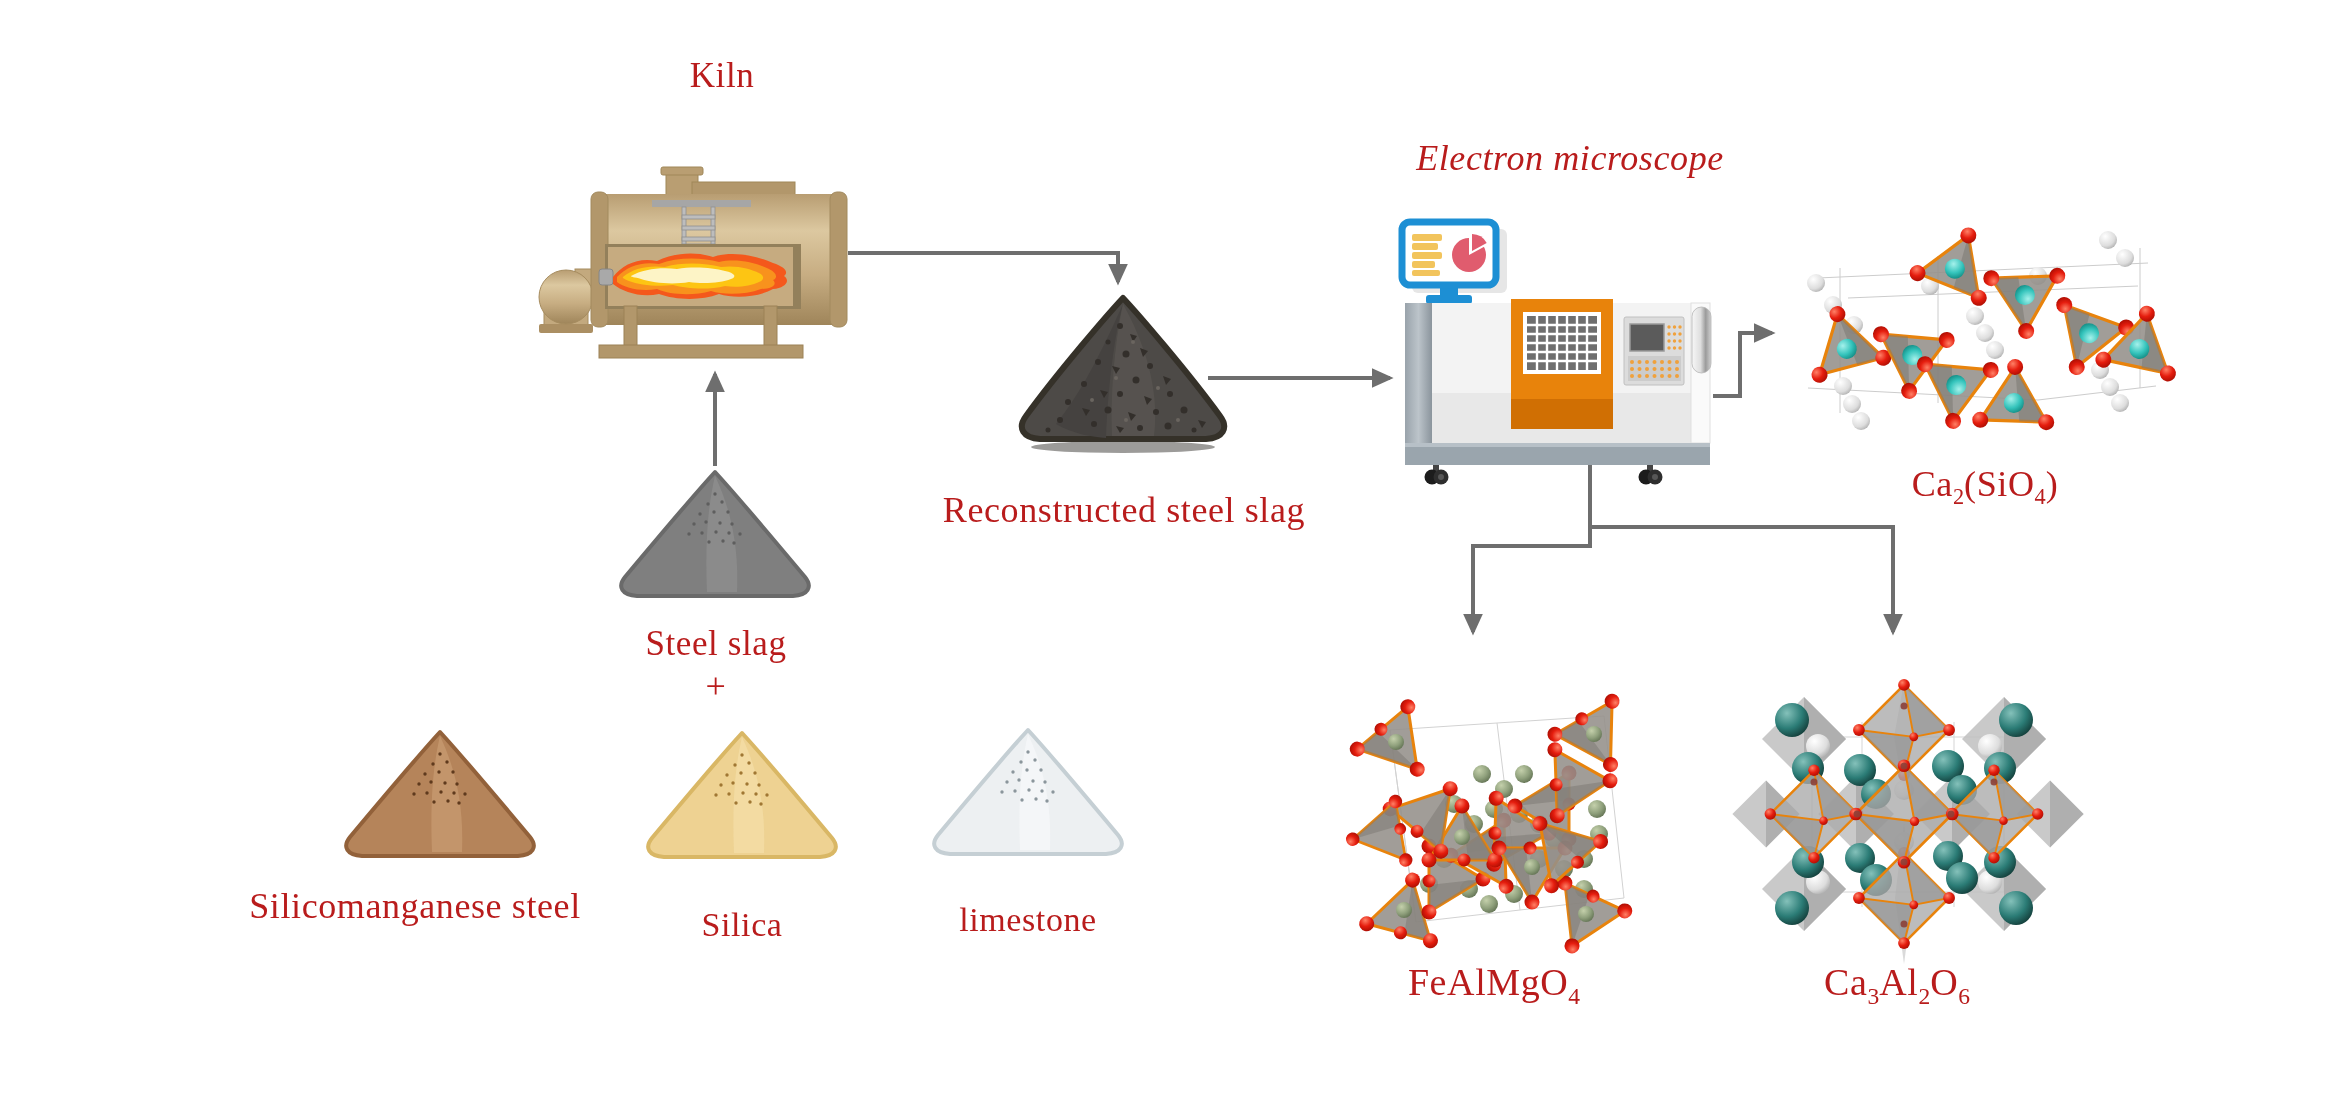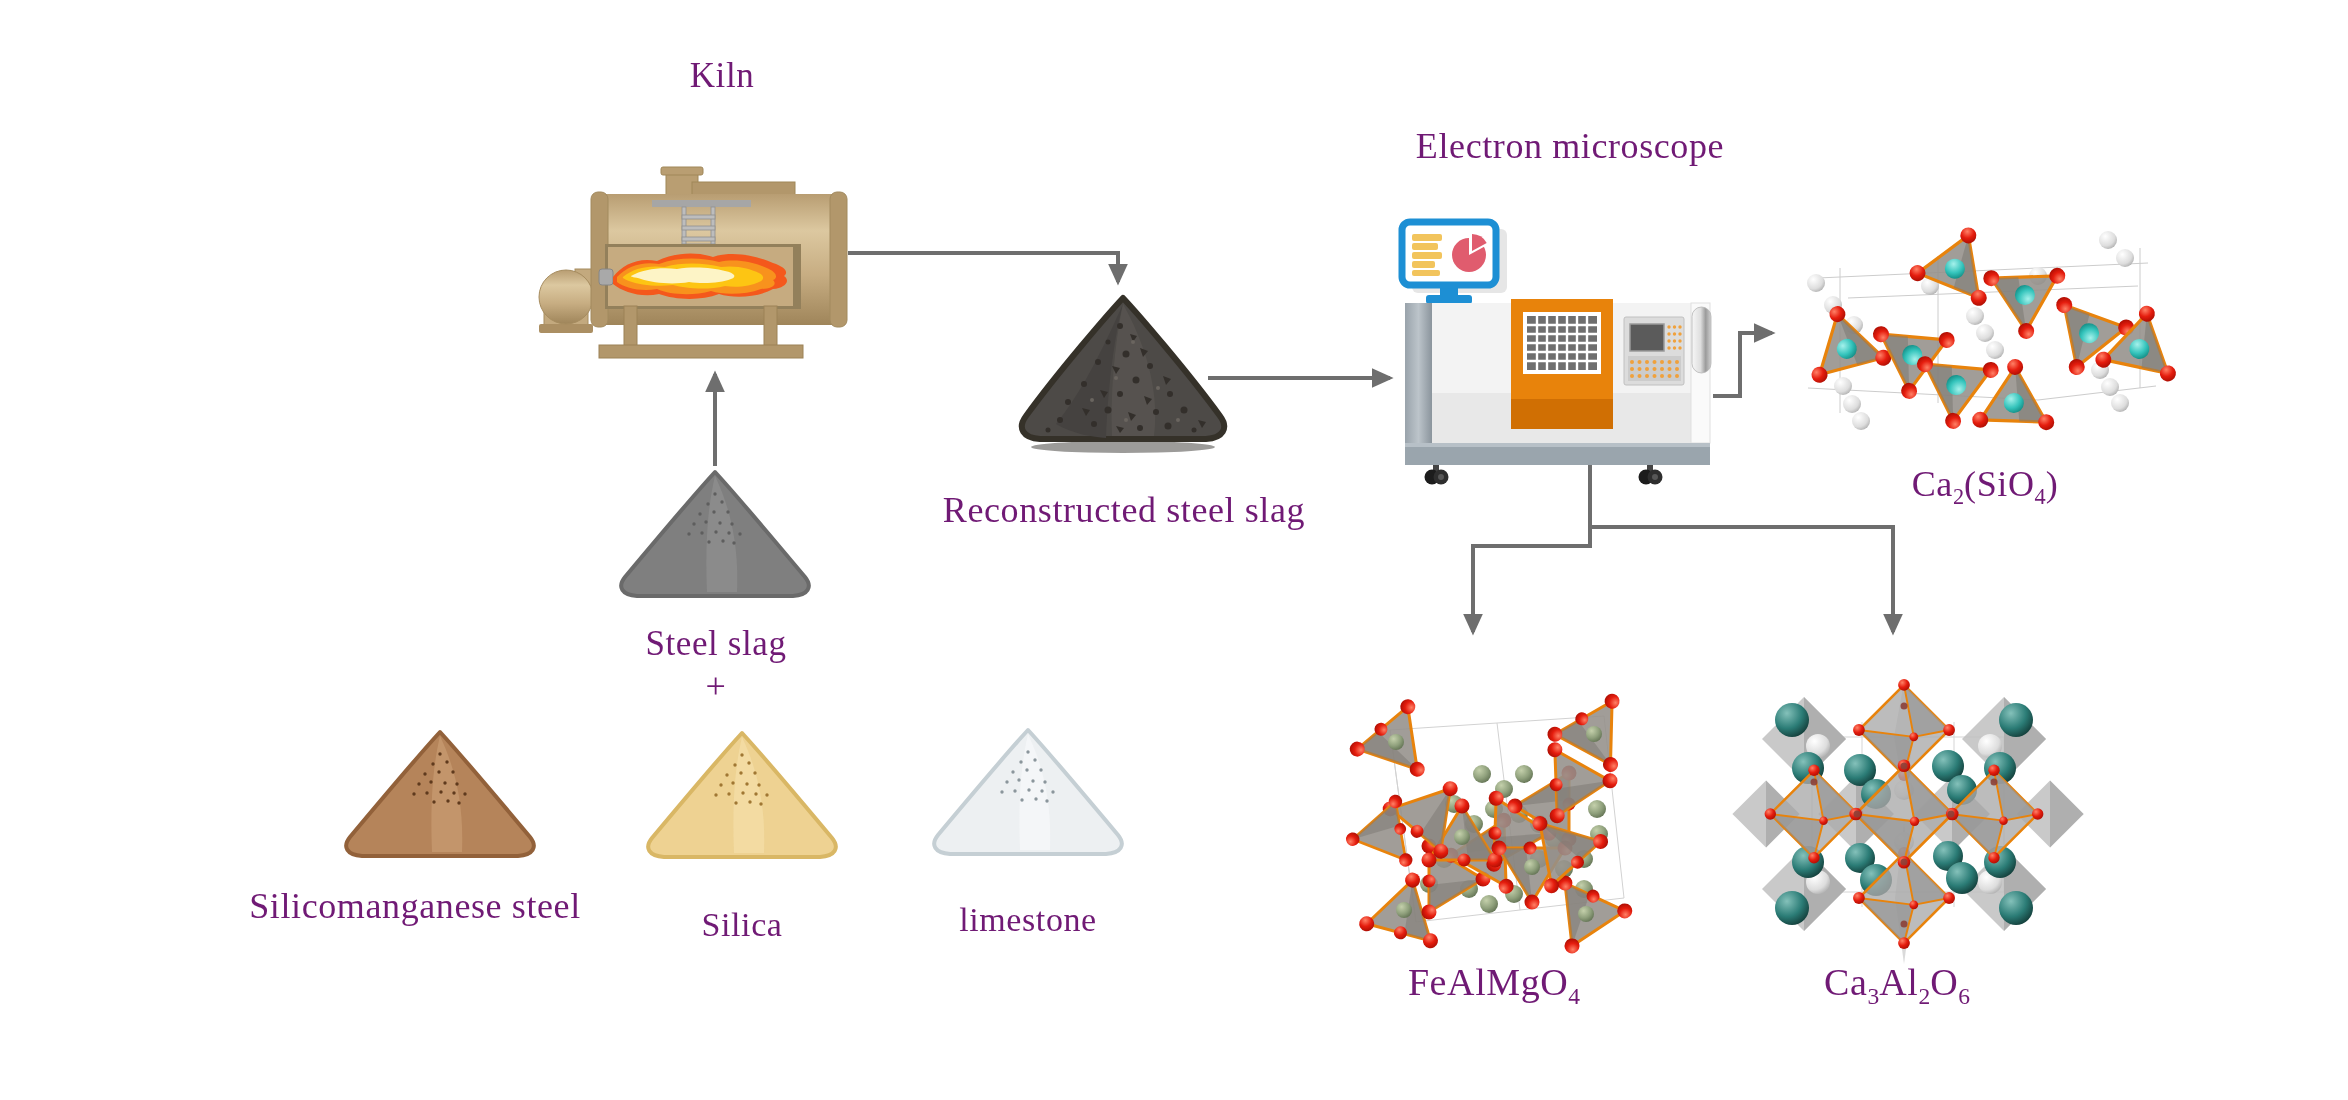--- a/index.html
+++ b/index.html
@@ -1,19 +1,19 @@
 <!DOCTYPE html>
 <html><head>
 <meta charset="utf-8">
 <style>
   html,body{margin:0;padding:0;background:#ffffff;}
   .canvas{position:relative;width:2348px;height:1100px;background:#ffffff;overflow:hidden;
           font-family:"Liberation Serif","DejaVu Serif",serif;}
   .abs{position:absolute;}
-  .lbl{position:absolute;color:#701a75;white-space:nowrap;letter-spacing:.6px;line-height:1;
+  .lbl{position:absolute;color:#b91c1c;white-space:nowrap;letter-spacing:.6px;line-height:1;
        transform:translateX(-50%);}
   .lbl sub{font-size:.62em;letter-spacing:0;}
   .f34{font-size:34px;} .f35{font-size:35px;} .f36{font-size:36px;} .f38{font-size:38px;}
   svg{display:block;}
   .crys{overflow:visible;}
   
   .pile-steel {--body:#7f7f7f;--rim:#6a6a6a;--sheen:#9c9c9c;--speck:#5e5e5e;}
   .pile-brown {--body:#b5845a;--rim:#92613a;--sheen:#d4aa80;--speck:#5f3a1d;}
   .pile-yellow{--body:#eed292;--rim:#d9b765;--sheen:#f8e7b6;--speck:#a07733;}
   .pile-white {--body:#edf0f2;--rim:#c5cfd4;--sheen:#fcfdfe;--speck:#8b969c;}
@@ -131,21 +131,21 @@
     </defs>
   </svg>
 
   <div class="lbl f35" style="left:722px;top:58px;">Kiln</div>
   <div class="lbl f35" style="left:716px;top:626px;">Steel slag</div>
   <div class="lbl f36" style="left:716px;top:668px;">+</div>
   <div class="lbl f36" style="left:415px;top:888px;">Silicomanganese steel</div>
   <div class="lbl f34" style="left:742px;top:908px;">Silica</div>
   <div class="lbl f34" style="left:1028px;top:903px;">limestone</div>
   <div class="lbl f36" style="left:1124px;top:492px;">Reconstructed steel slag</div>
-  <div class="lbl f36" style="left:1570px;top:128px;">Electron microscope</div>
+  <div class="lbl f36" style="left:1570px;top:140px;font-style:italic;">Electron microscope</div>
   <div class="lbl f36" style="left:1985px;top:466px;text-align:center;"><span>Ca</span><sub>2</sub><span>(SiO</span><sub>4</sub><span>)</span></div>
   <div class="lbl f38" style="left:1478px;top:963px;margin-left:16px;"><span>FeAlMgO</span><sub>4</sub></div>
   <div class="lbl f38" style="left:1897px;top:963px;"><span>Ca</span><sub>3</sub><span>Al</span><sub>2</sub><span>O</span><sub>6</sub></div>
 
   <svg class="abs" style="left:0;top:0;" width="2348" height="1100">
     <defs>
       <marker id="ah" markerWidth="5.5" markerHeight="5" refX="4.6" refY="2.5" orient="auto" markerUnits="strokeWidth">
         <path d="M0,0 L5.5,2.5 L0,5 Z" fill="#6e6e6e"></path>
       </marker>
     </defs>

